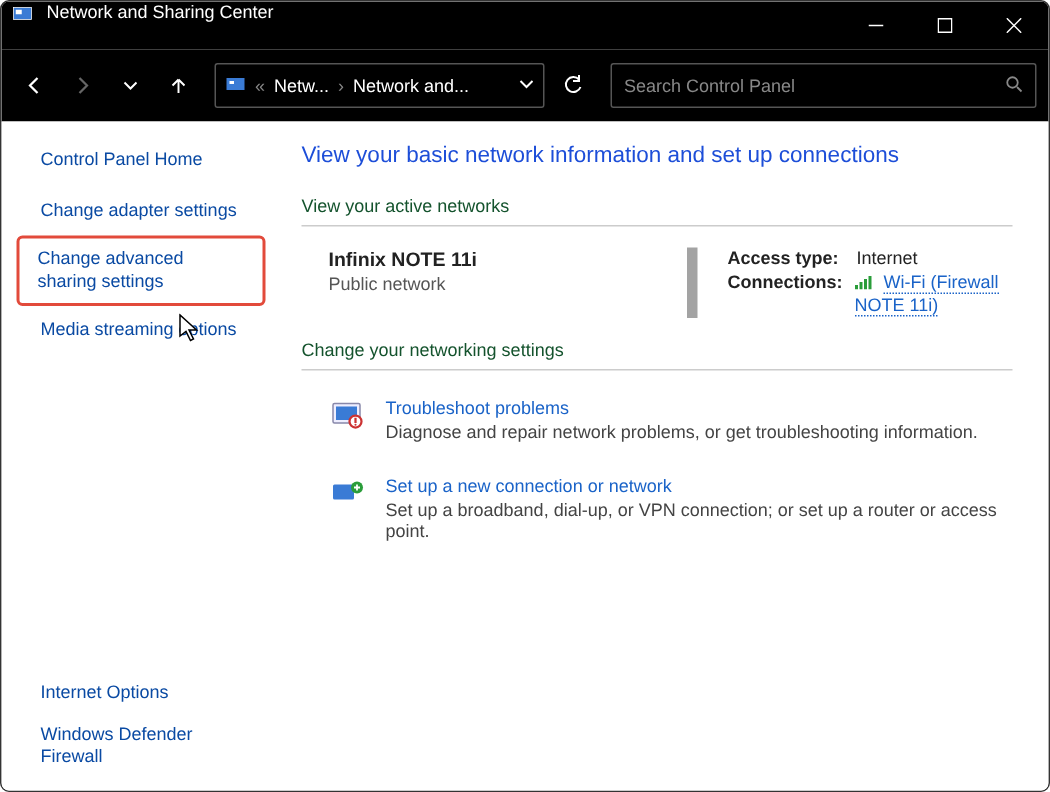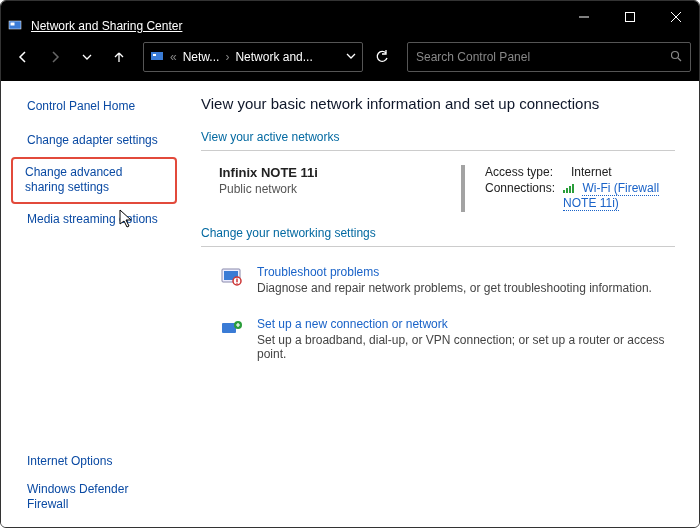--- a/index.html
+++ b/index.html
@@ -1,18 +1,18 @@
 <!DOCTYPE html>
 <html><head>
 <meta charset="utf-8">
 <style>
   * { box-sizing: border-box; margin: 0; padding: 0; font-family: "Segoe UI", Arial, sans-serif; }
   body { width: 700px; height: 528px; background: #fff; overflow: hidden; border: 1px solid #333; border-radius: 6px; position: relative; }
 
-  .titlebar { height: 32px; background: #000; display: flex; align-items: flex-end; color: #fff; font-size: 12px; padding-left: 6px; text-decoration: underline; }
+  .titlebar { height: 32px; background: #000; display: flex; align-items: flex-start; color: #fff; font-size: 12px; padding-left: 6px; }
   .titlebar .tb-icon { width: 16px; height: 16px; margin-right: 8px; display:inline-flex; align-items:center; justify-content:center;}
   .titlebar .spacer { flex: 1; }
   .titlebar .win-btn { width: 46px; height: 32px; display:flex; align-items:center; justify-content:center; color:#fff; }
   .titlebar svg { stroke:#fff; }
 
   .navbar { height: 48px; background: #000; display:flex; align-items:center; padding: 0 8px; gap:4px; }
   .nav-btn { width:28px; height:28px; display:flex; align-items:center; justify-content:center; color:#fff; }
   .addr { display:flex; align-items:center; background:#000; border:1px solid #555; height:30px; margin-left:6px; padding:0 6px; flex:0 0 220px; color:#fff; font-size:12px; gap:6px; border-radius:2px;}
   .addr .sep { color:#888; }
   .addr .crumb { white-space:nowrap; overflow:hidden; text-overflow:ellipsis;text-align:right; }
@@ -23,30 +23,30 @@
 
   .content { display:flex; height: calc(528px - 32px - 48px); background:#fff; }
   .sidebar { width:186px; padding: 18px 0 10px 0; display:flex; flex-direction:column; font-size:12px; }
   .sidebar .home { color:#0a4aa3; padding: 0 16px 14px 26px; }
   .sidebar .link { color:#0a4aa3; padding: 6px 16px 6px 26px; cursor:pointer; line-height:1.3; }
   .sidebar .hl { border:2px solid #e24a3b; border-radius:4px; margin: 2px 10px 2px 10px; padding:6px 12px; color:#0a4aa3; line-height:1.3; }
   .sidebar .filler { flex:1; }
   .sidebar .seealso { color:#666; font-size:11px; padding: 0 16px 8px 26px; }
 
   .main { flex:1; padding: 14px 24px 10px 14px; font-size:12px; color:#222; }
-  .main h1 { font-size:15px; font-weight:400; color:#0f172a; margin-bottom:18px; }
-  .section-h { font-size:12px; color:#0369a1; margin-bottom:6px; }
+  .main h1 { font-size:15px; font-weight:400; color:#1d4ed8; margin-bottom:18px; }
+  .section-h { font-size:12px; color:#14532d; margin-bottom:6px; }
   .rule { border:0; border-top:1px solid #ccc; margin-bottom:10px; }
   .net-block { display:flex; padding: 4px 0 14px 18px; }
-  .net-left { flex:1; border-right:4px solid #a3a3a3; padding-right:12px; }
+  .net-left { flex:1; border-right:7px solid #a3a3a3; padding-right:12px; }
   .net-left .name { font-weight:600; font-size:13px; }
   .net-left .type { color:#555; margin-top:2px; }
   .net-right { flex:0 0 210px; padding-left:20px; font-size:12px; }
   .net-right .row { display:flex; gap:8px; margin-bottom:2px; }
-  .net-right .lbl { width:78px; color:#222; }
+  .net-right .lbl { width:78px; color:#222;font-weight:bold; }
   .wifi-link { color:#1a63c8; border-bottom:1px dotted #1a63c8; cursor:pointer; }
   .sig { display:inline-block; vertical-align:middle; margin-right:4px;}
   .opts { margin-top:2px; }
   .opt { display:flex; gap:12px; padding:8px 0 14px 18px; }
   .opt .ico { width:26px; height:26px; flex:0 0 26px; display:flex; align-items:flex-start; justify-content:center; }
   .opt .txt .t { color:#1a63c8; margin-bottom:2px; cursor:pointer; }
   .opt .txt .d { color:#444; }
   .cursor { position:absolute; left:118px; top:208px; pointer-events:none; }
 </style>
 </head>

